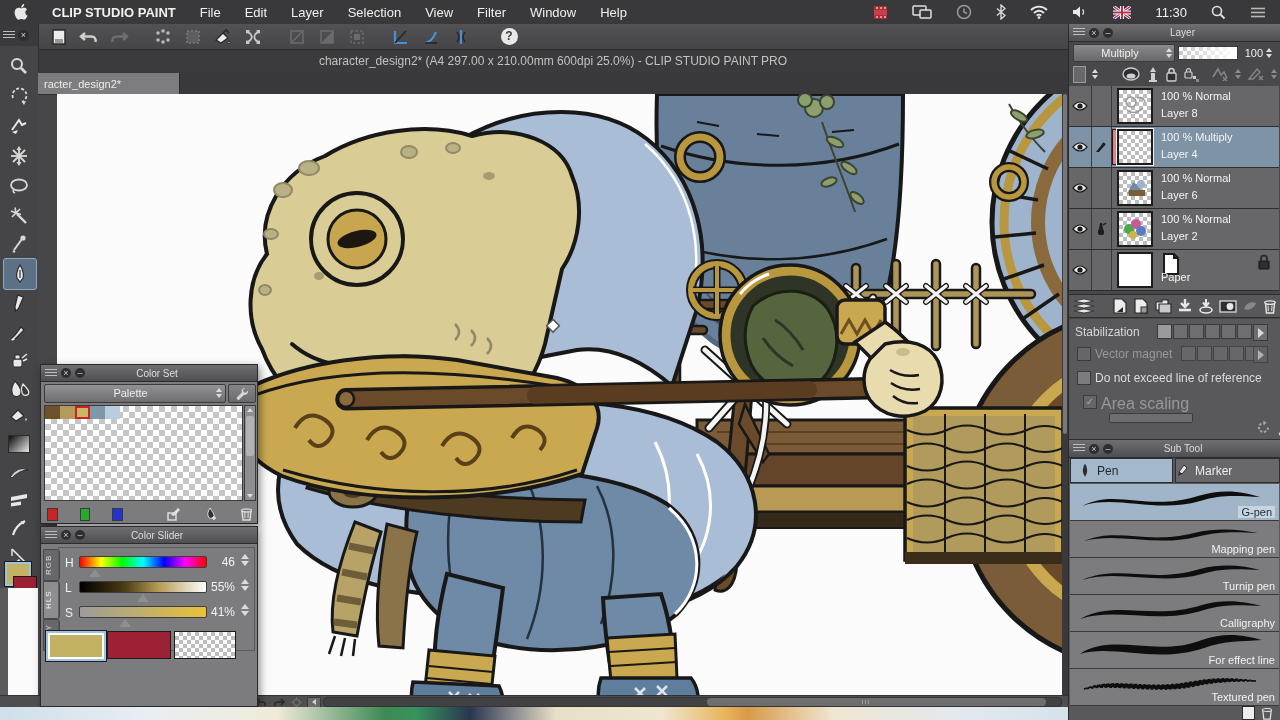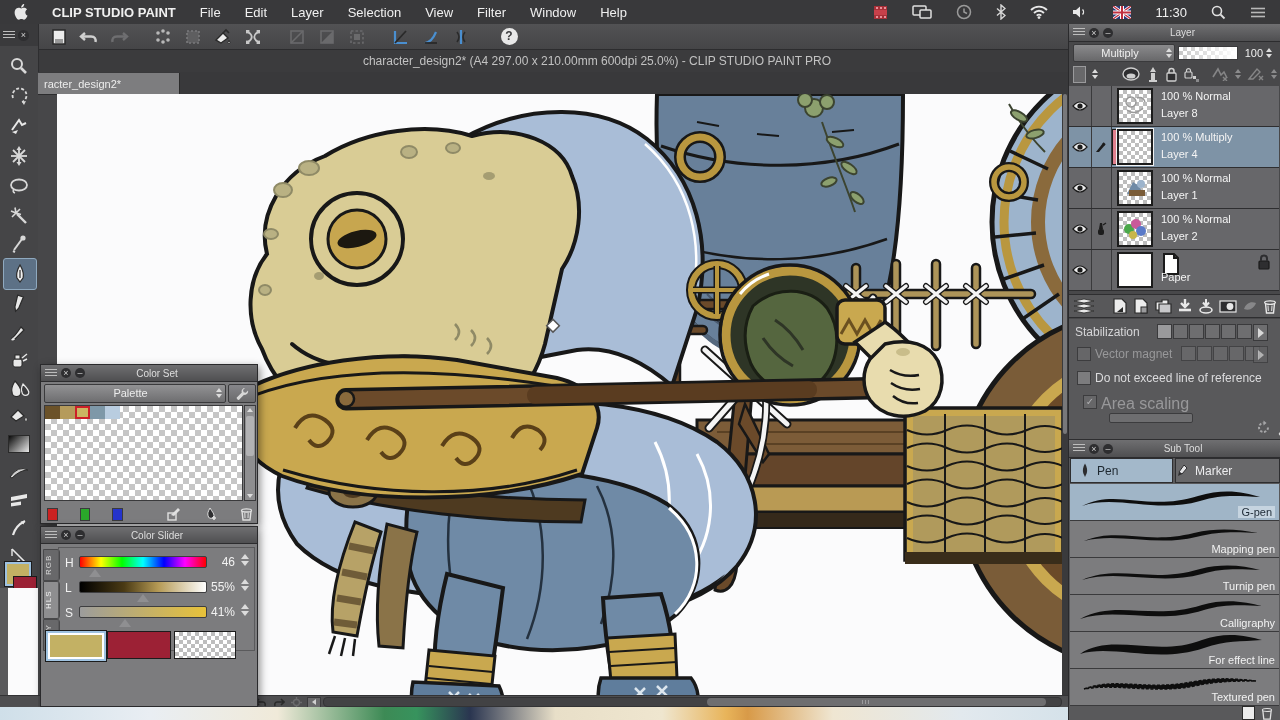--- a/index.html
+++ b/index.html
@@ -237,21 +237,21 @@
           <line x1="9" y1="2" x2="9" y2="16" stroke="#4a8fd0" stroke-width="2.2"></line>
           <path d="M5,4 Q9,9 5,14 M13,4 Q9,9 13,14" fill="none" stroke="#2a2a2a" stroke-width="1.6"></path>
         </svg>
       </span>
     <span style="width:14px"></span>
     <span class="tbico">
         <span style="width:17px;height:17px;border-radius:50%;background:#e8e8e8;color:#3a3a3c;font-size:12px;font-weight:bold;text-align:center;line-height:17px;display:inline-block;">?</span>
       </span>
   </div>
 
-  <div class="abs" style="left:38px;top:50px;width:1030px;height:22px;background:#3b3b3d;border-bottom:1px solid #2c2c2e;display:flex;align-items:center;justify-content:center;padding-left:44px;">
+  <div class="abs" style="left:38px;top:50px;width:1030px;height:22px;background:#3b3b3d;border-bottom:1px solid #2c2c2e;display:flex;align-items:center;justify-content:center;">
     <span style="color:#c2c2c2;font-size:12px;white-space:nowrap;">character_design2* (A4 297.00 x 210.00mm 600dpi 25.0%)  - CLIP STUDIO PAINT PRO</span>
   </div>
 
   <div class="abs" style="left:0;top:24px;width:38px;height:564px;background:#454547;border-right:1px solid #2e2e30;">
     <div class="abs" style="left:0;top:0;width:38px;height:22px;background:#3a3a3c;display:flex;align-items:center;gap:3px;padding:0 3px;box-sizing:border-box;">
       <span class="menu-lines"></span>
       <span class="wbtn">×</span>
     </div>
     <div class="toolico" style="top:28px">
         <svg width="20" height="20" viewBox="0 0 20 20">
@@ -963,21 +963,21 @@
             <circle cx="8" cy="5" r="2.6" fill="#1a1a1a"></circle>
           </svg>
         </span>
       <span class="abs" style="left:22px;top:0;width:20px;height:40px;border-right:1px solid #3a3a3c;"></span>
       <span class="thumb checker-sm"><svg width="32" height="32" viewBox="0 0 32 32">
             <path d="M8,22 L14,10 L20,14 L24,22 Z" fill="#6f8aa6"></path>
             <rect x="10" y="18" width="16" height="6" fill="#7a5c38"></rect>
             <circle cx="22" cy="12" r="4" fill="#9db4cc"></circle>
           </svg></span>
       <span class="l1">100 % Normal</span>
-      <span class="l2">Layer 1</span>
+      <span class="l2">Layer 6</span>
     </div>
     <div class="lrow" style="top:185px;">
       <span class="abs" style="left:0;top:0;width:22px;height:40px;border-right:1px solid #3a3a3c;display:flex;align-items:center;justify-content:center;">
           <svg width="16" height="10" viewBox="0 0 16 10">
             <path d="M1,5 Q8,-3 15,5 Q8,13 1,5 Z" fill="#ececec" stroke="#1a1a1a" stroke-width="1.2"></path>
             <circle cx="8" cy="5" r="2.6" fill="#1a1a1a"></circle>
           </svg>
         </span>
       <span class="abs" style="left:22px;top:0;width:20px;height:40px;border-right:1px solid #3a3a3c;display:flex;align-items:center;justify-content:center;">
           <svg width="12" height="16" viewBox="0 0 12 16">

